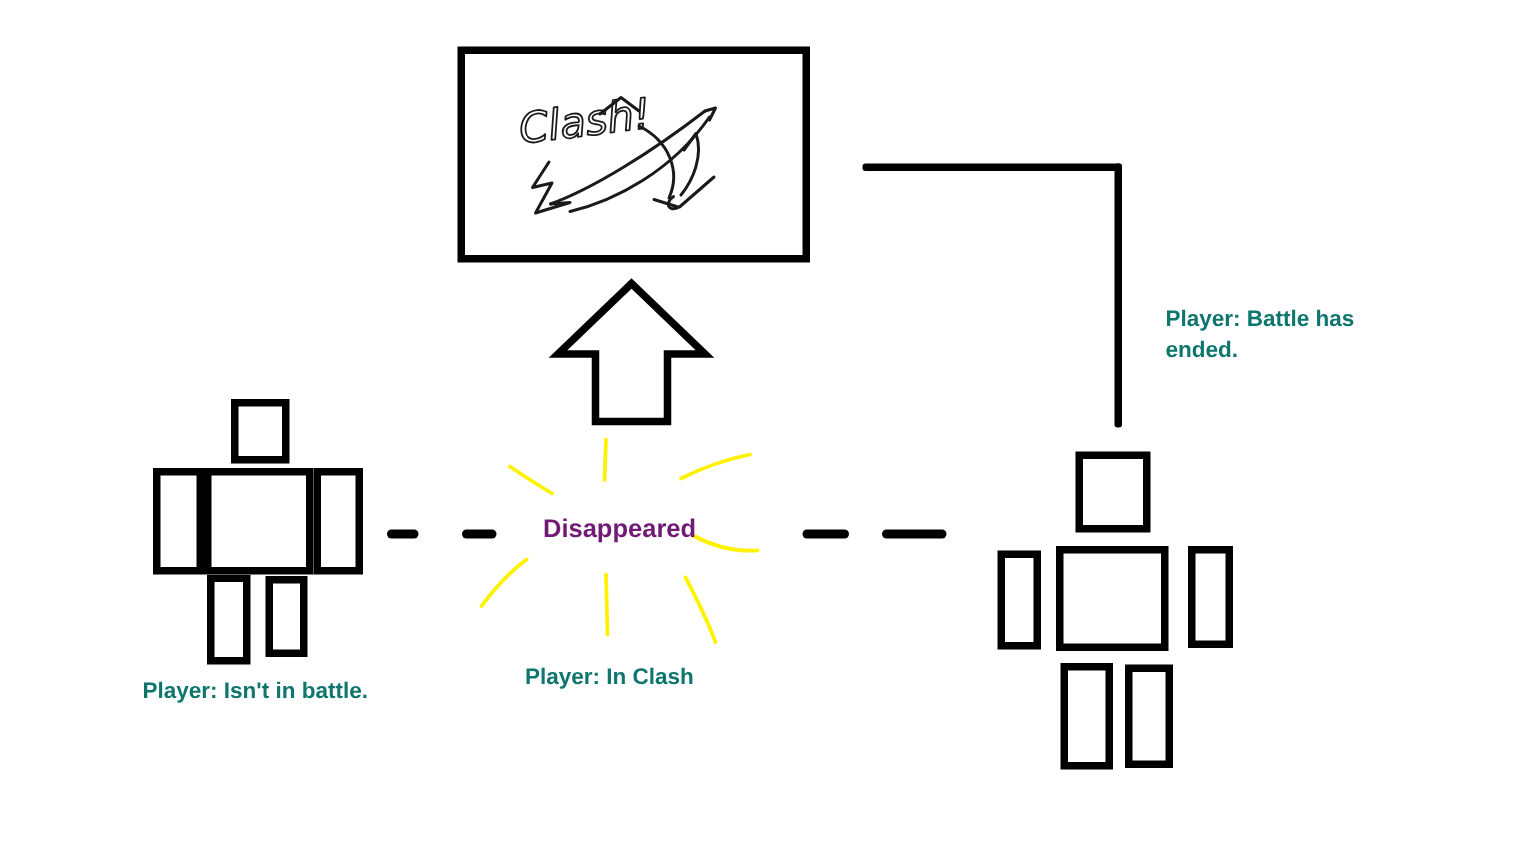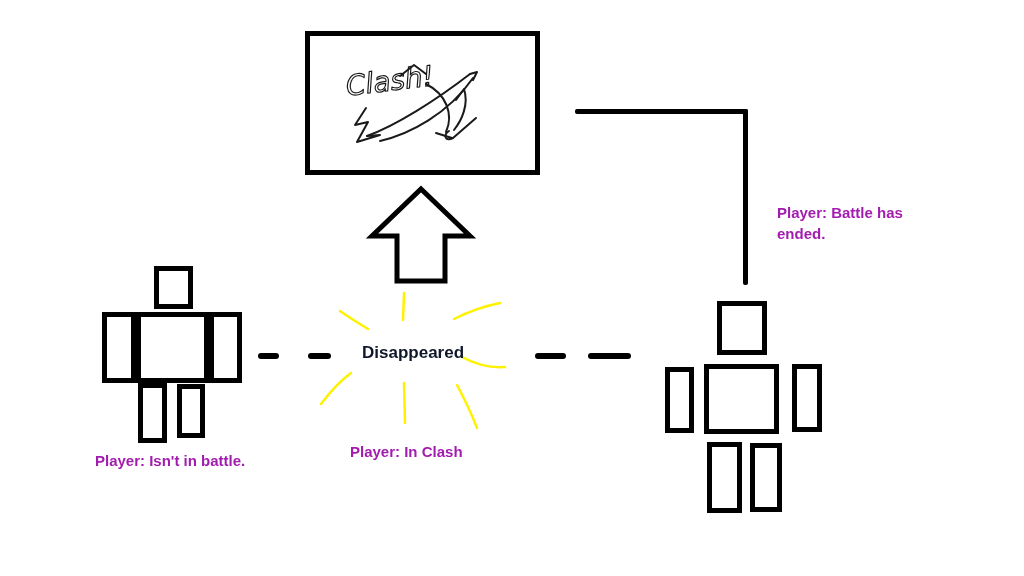--- a/index.html
+++ b/index.html
@@ -41,28 +41,28 @@
   
   .dash{position:absolute;top:353px;height:6px;background:#000;border-radius:3px;}
   #dash-1{left:258px;width:21px;}
   #dash-2{left:308px;width:23px;}
   #dash-3{left:535px;width:31px;}
   #dash-4{left:588px;width:43px;}
   
   #rays{position:absolute;left:316px;top:285px;}
   
   .lbl{
-    position:absolute;font-weight:700;font-size:15px;color:#a21caf;
+    position:absolute;font-weight:700;font-size:15px;color:#0f766e;
     font-family:"Liberation Sans",sans-serif;white-space:nowrap;
   }
   #label-left  {left:95px; top:452px;}
   #label-center{left:350px;top:443px;}
   #label-right {left:777px;top:202px;width:142px;line-height:21px;white-space:normal;}
   #label-disappeared{
-    left:362px;top:343px;font-size:17px;color:#0f172a;
+    left:362px;top:343px;font-size:17px;color:#701a75;
   }
 </style>
 </head>
 <body>
 
 <div id="canvas">
 
   <div id="battle-box">
     <svg viewBox="0 0 225 134">
       <g fill="none" stroke="#1a1a1a" stroke-width="2" stroke-linecap="round" stroke-linejoin="round">

